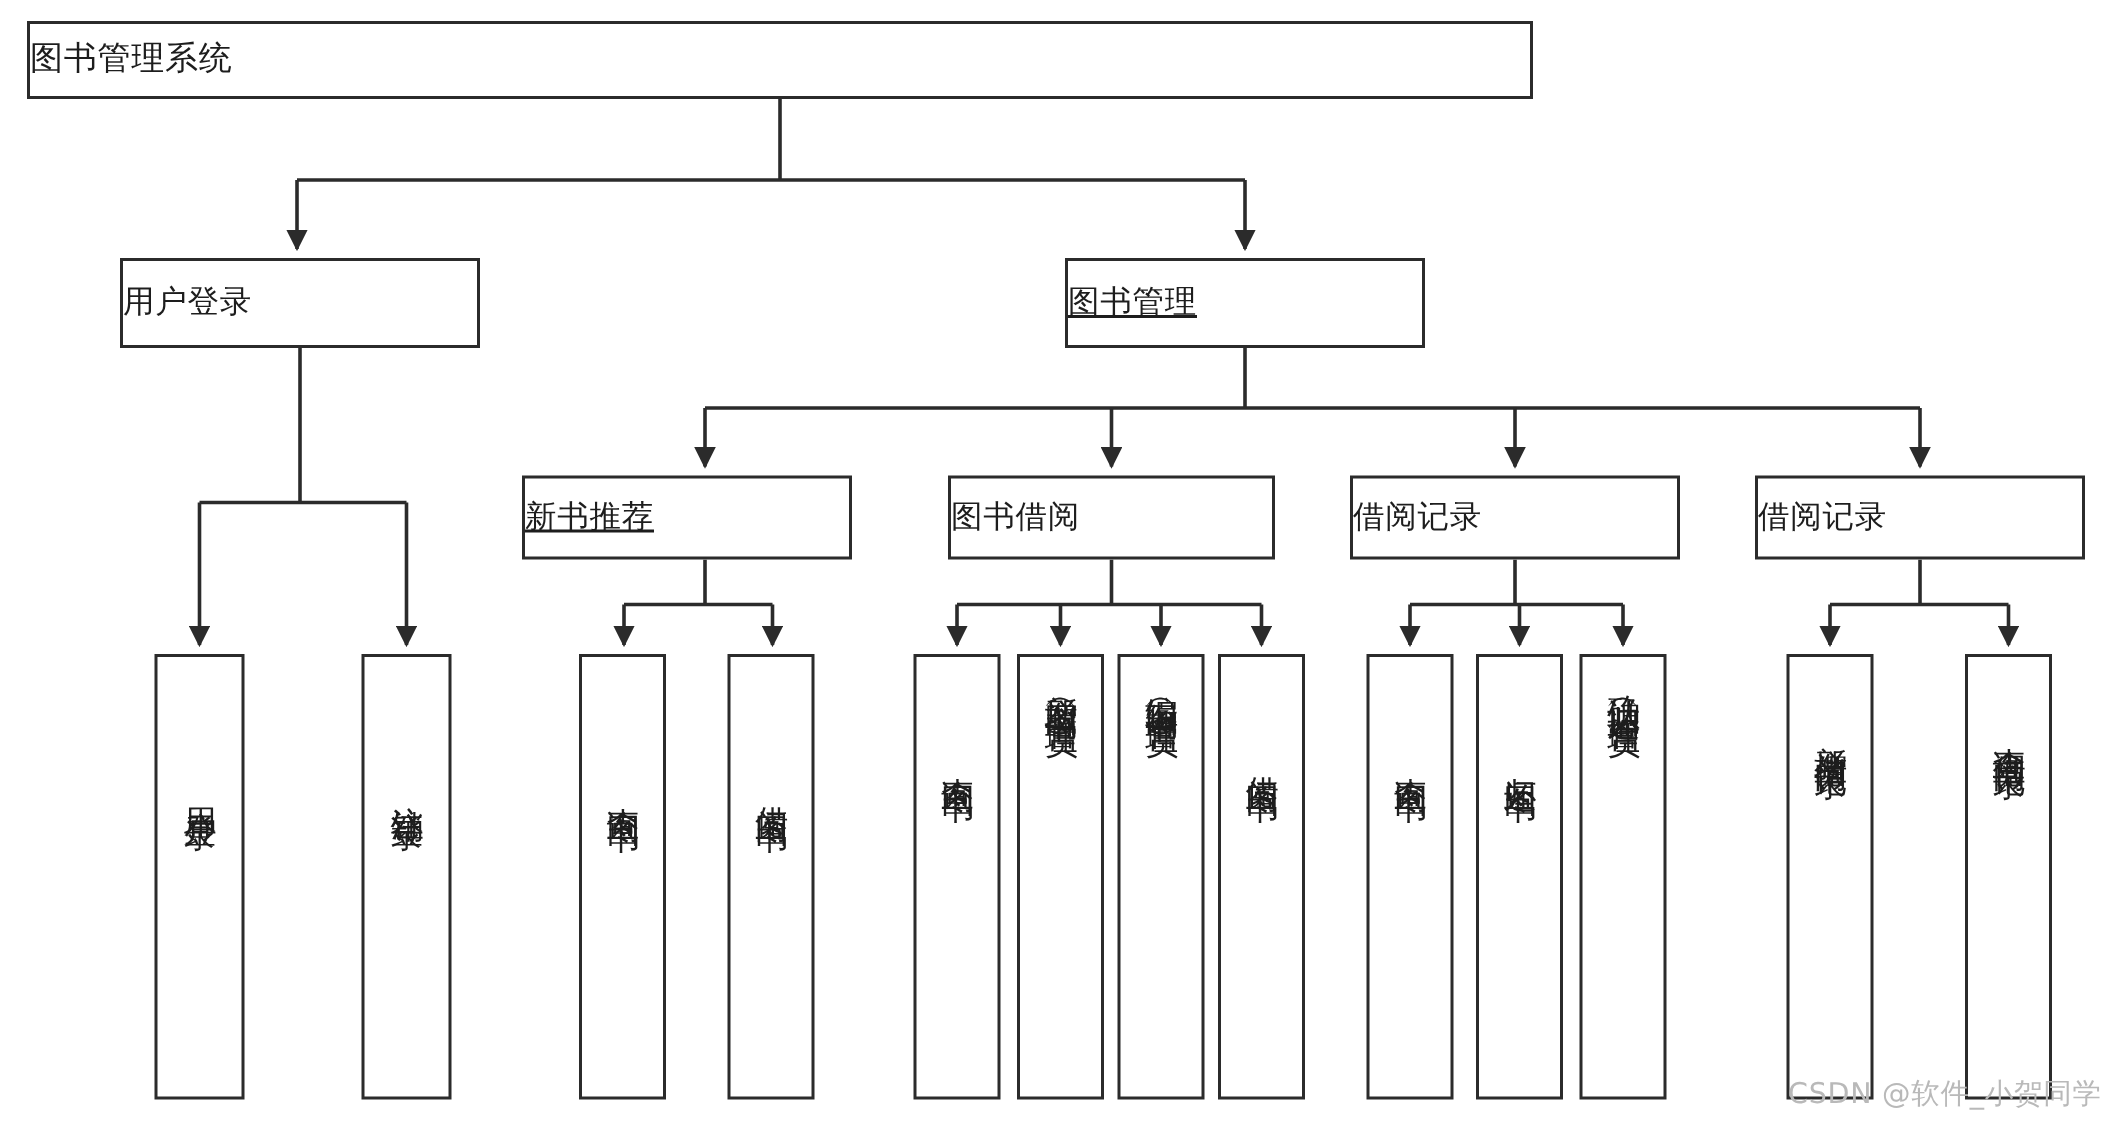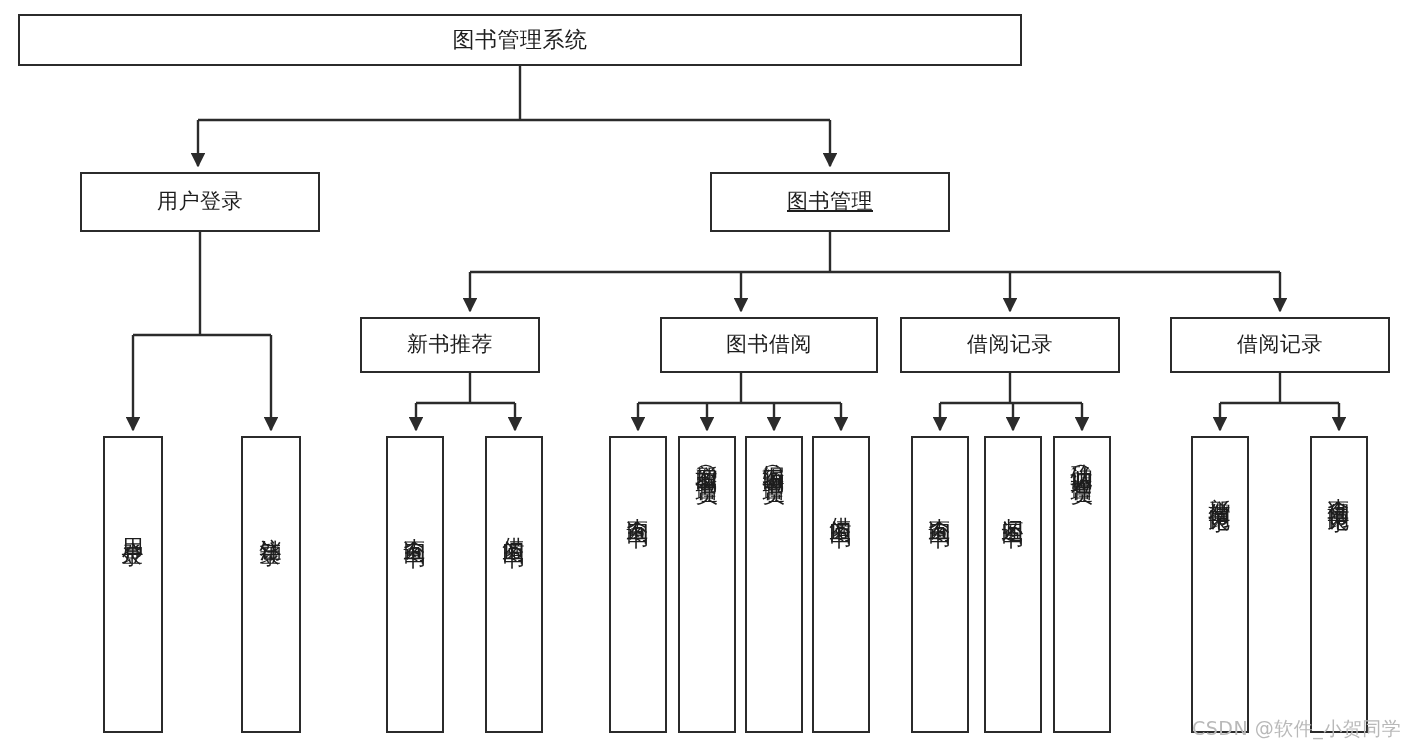--- a/index.html
+++ b/index.html
@@ -26,21 +26,21 @@
     height: 747px;
     pointer-events: none;
   }
   .node {
     position: absolute;
     box-sizing: border-box;
     border: 2.2px solid #2b2b2b;
     background: #ffffff;
     display: flex;
     align-items: center;
-    justify-content: center;
+    justify-content: flex-start;
     color: #1d1d1d;
   }
   .node .lbl {
     display: block;
     text-align: center;
     line-height: 1.12;
     letter-spacing: 0.5px;
   }
   
   .h-node .lbl {
@@ -148,24 +148,24 @@
     <span class="lbl">图书管理系统</span>
   </div>
 
   <div class="node h-node" style="left:80px; top:172px; width:240px; height:60px;">
     <span class="lbl">用户登录</span>
   </div>
   <div class="node h-node" style="left:710px; top:172px; width:240px; height:60px;text-decoration:underline;">
     <span class="lbl">图书管理</span>
   </div>
 
-  <div class="node h-node" style="left:360px; top:317px; width:180px; height:56px;">
+  <div class="node h-node" style="left:348px; top:317px; width:220px; height:56px;text-decoration:underline;">
     <span class="lbl">新书推荐</span>
   </div>
-  <div class="node h-node" style="left:632px; top:317px; width:218px; height:56px;margin-left:28px;">
+  <div class="node h-node" style="left:632px; top:317px; width:218px; height:56px;">
     <span class="lbl">图书借阅</span>
   </div>
   <div class="node h-node" style="left:900px; top:317px; width:220px; height:56px;">
     <span class="lbl">借阅记录</span>
   </div>
   <div class="node h-node" style="left:1170px; top:317px; width:220px; height:56px;">
     <span class="lbl">借阅记录</span>
   </div>
 
   <div class="node v-node mid" style="left:103px; top:436px; width:60px; height:297px;">

